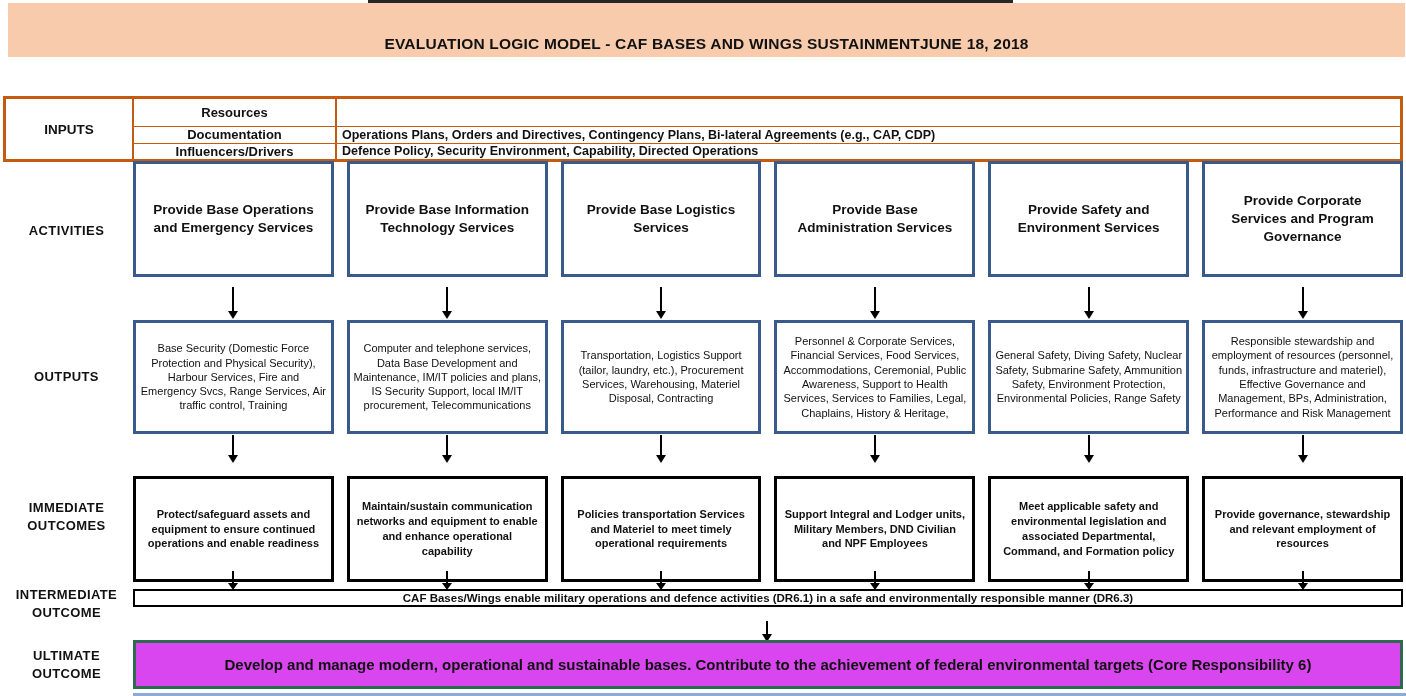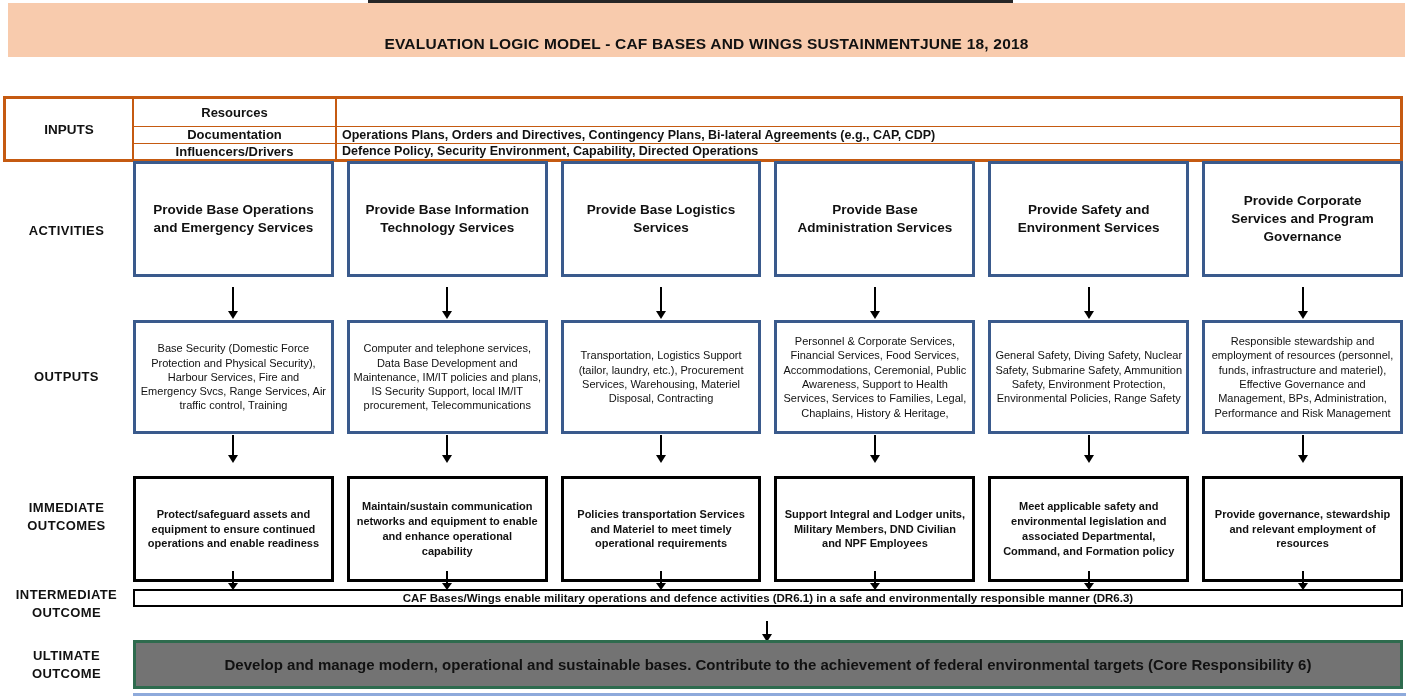--- a/index.html
+++ b/index.html
@@ -80,21 +80,21 @@
 
   
   .intermediate {
     position:absolute; top:589px; left:133px; right:3px; height:18px;
     border:2px solid #000; background:#fff; box-sizing:border-box;
     display:flex; align-items:center; justify-content:center;
     font-weight:bold; font-size:11.5px;
   }
   .ultimate {
     position:absolute; top:640px; left:133px; right:3px; height:49px;
-    border:3px solid #2E6B4E; background:#737373; box-sizing:border-box;
+    border:3px solid #2E6B4E; background:#d946ef; box-sizing:border-box;
     display:flex; align-items:center; justify-content:center;
     font-weight:bold; font-size:15px;
   }
   .bottom-line { position:absolute; left:133px; right:0; bottom:0; height:3px; background:#8EAADB; }
 </style>
 </head>
 <body>
 
 <div class="top-strip"></div>
 

